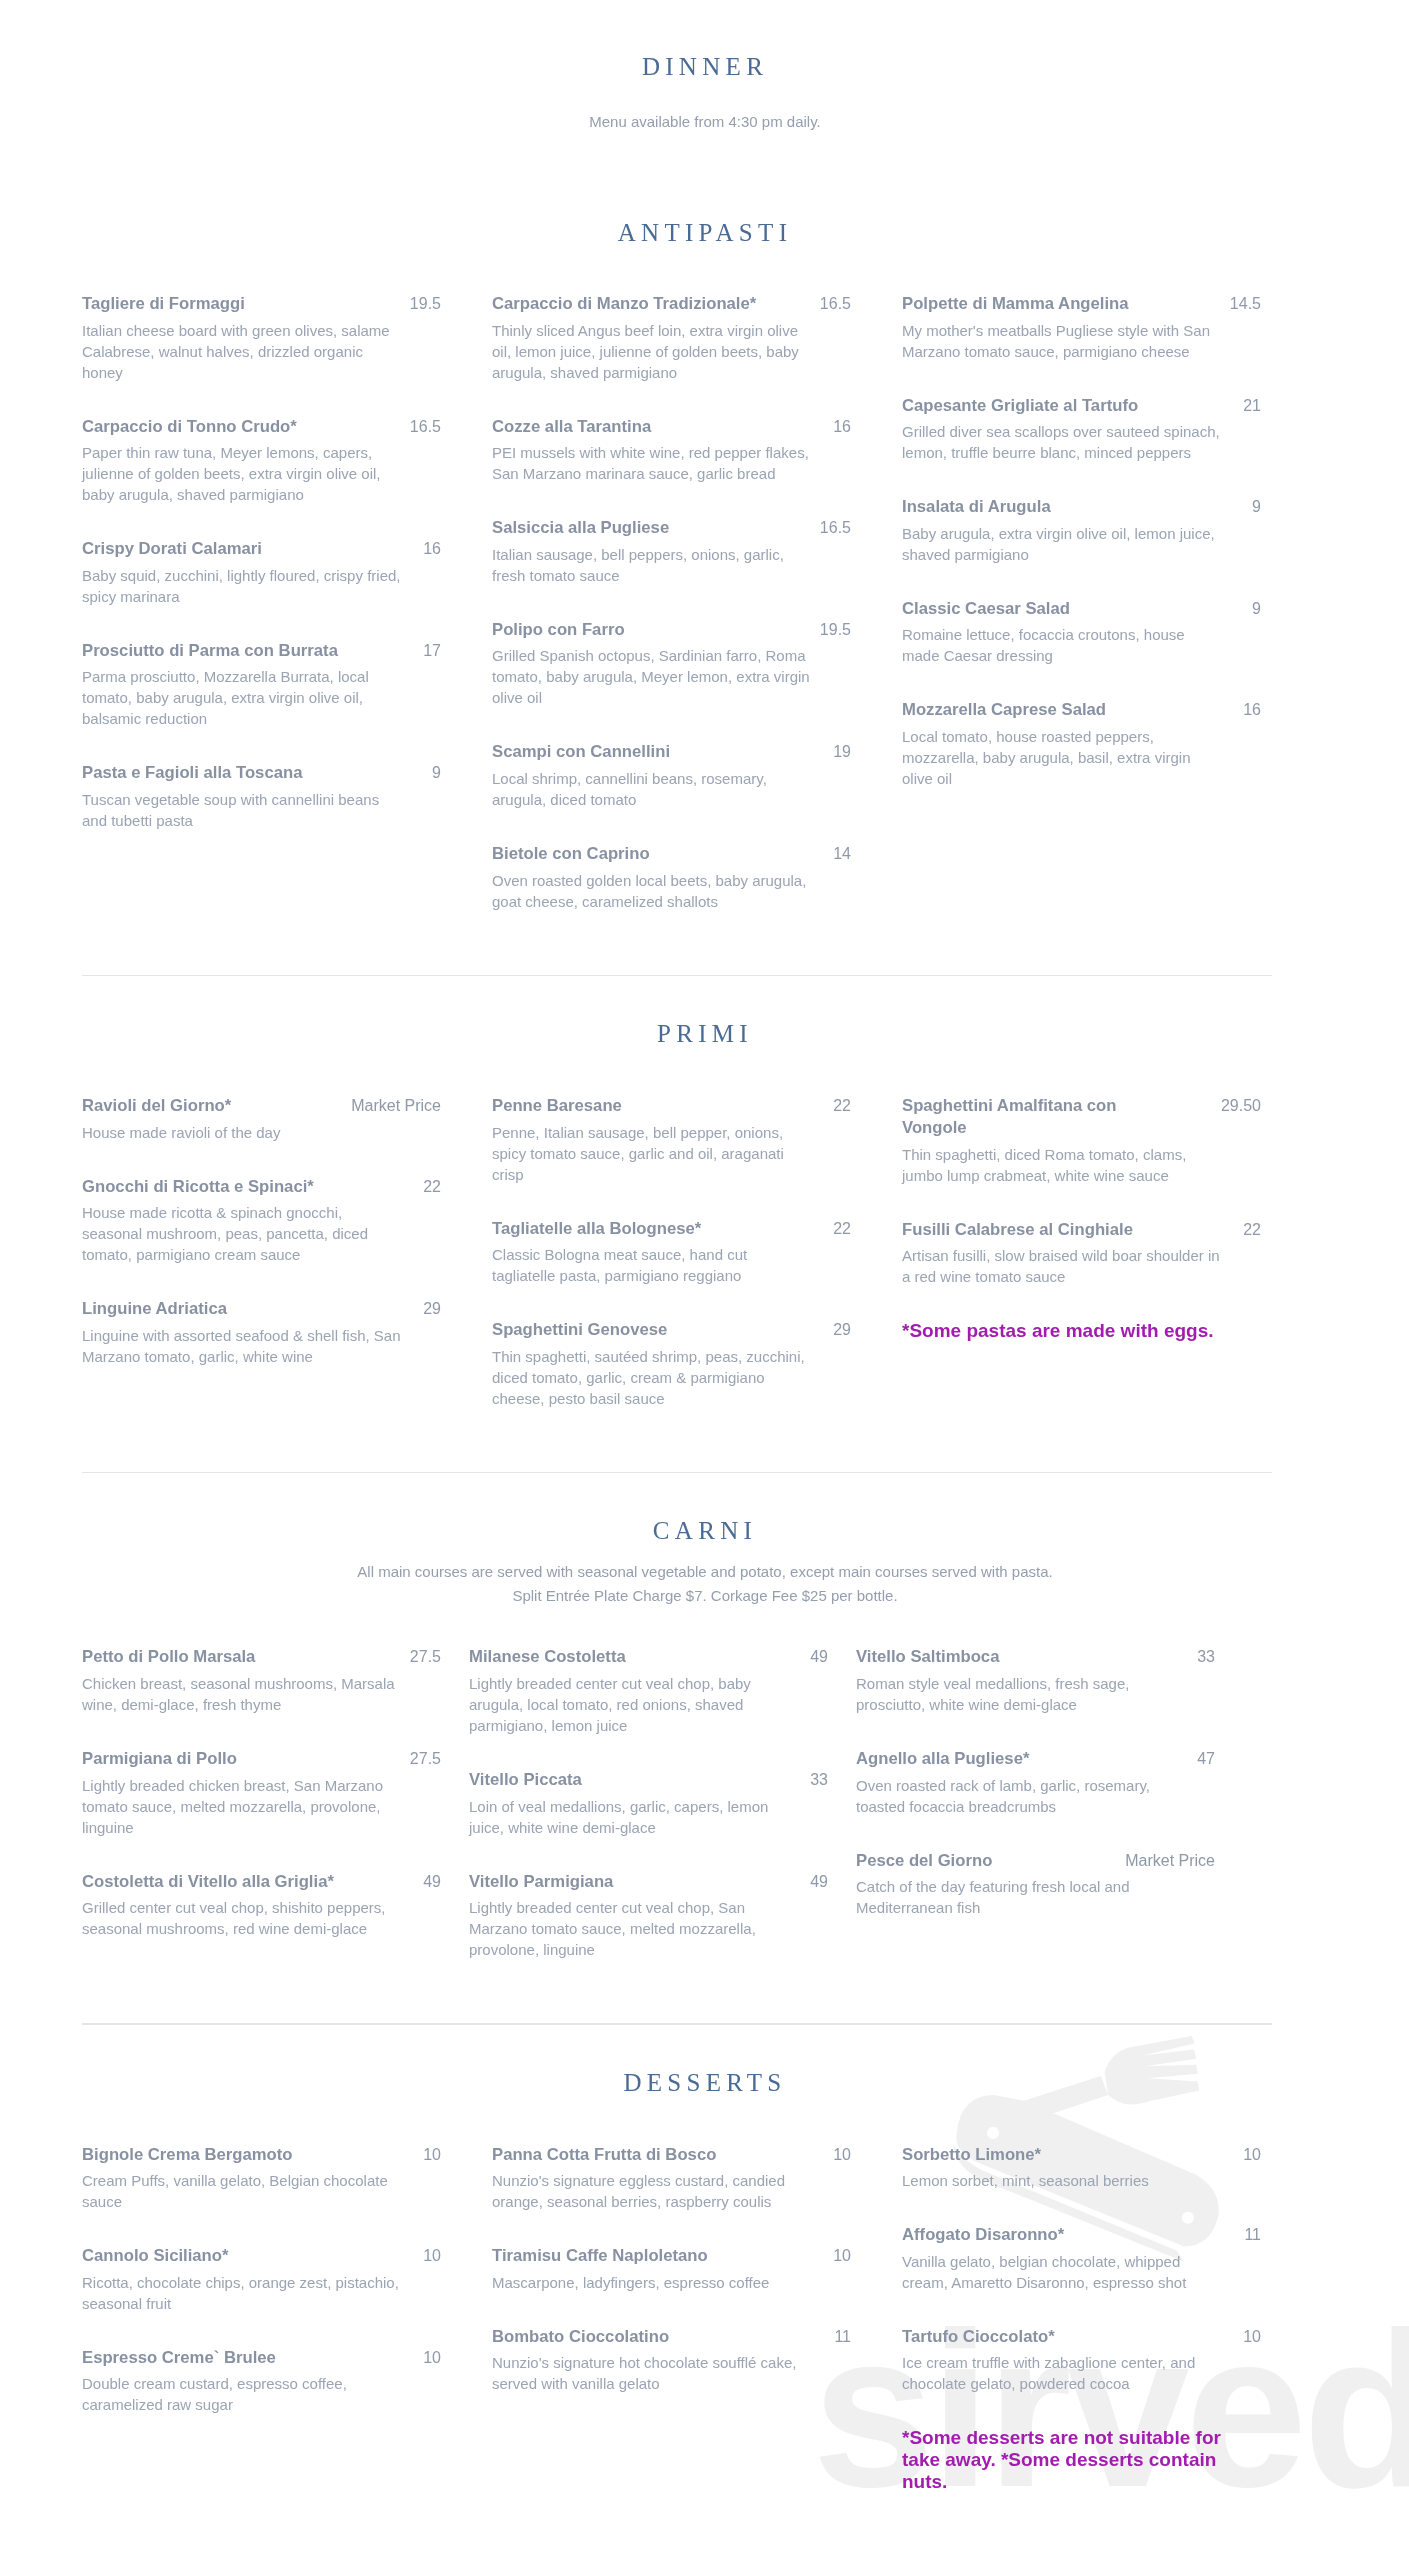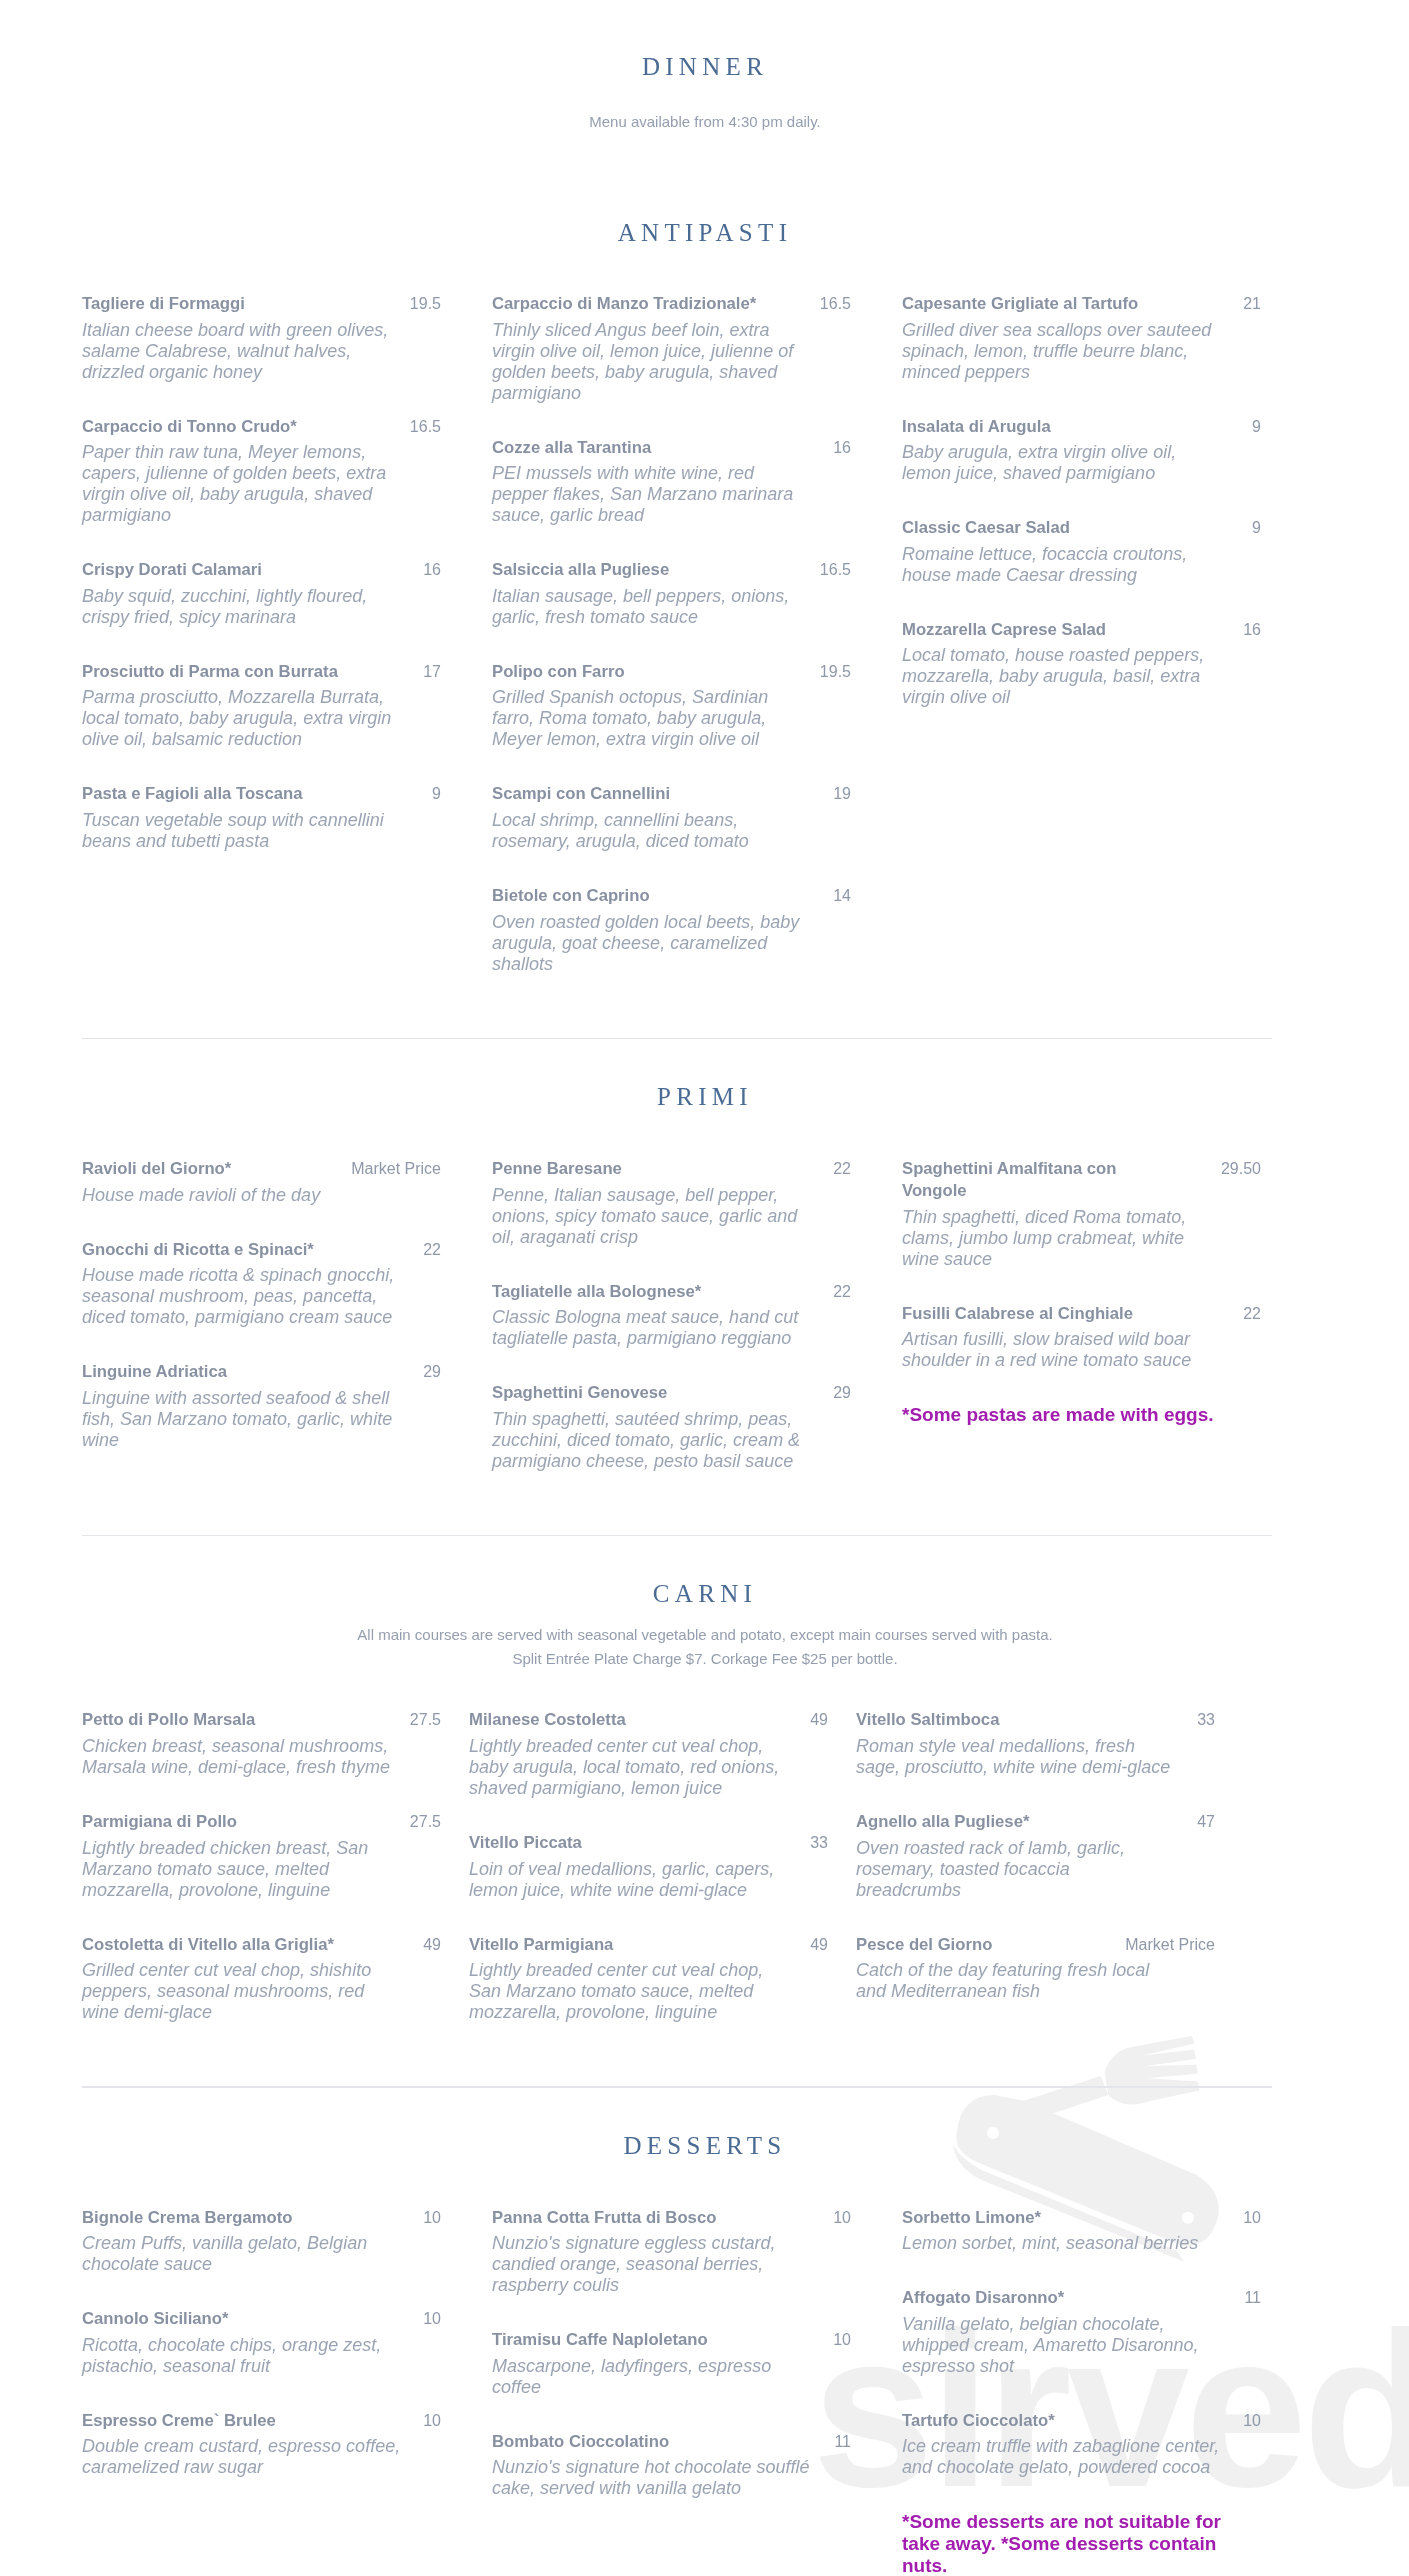--- a/index.html
+++ b/index.html
@@ -55,25 +55,24 @@
   .item-price {
     font-size: 16px;
     line-height: 22px;
     color: #8e98a8;
     white-space: nowrap;
     padding-left: 7.6px;
     text-align: right;
   }
   .item-desc {
     margin-top: 4.6px;
-    font-size: 18px;
+    font-size: 15px;
     line-height: 21px;
     color: #9ba4b3;
     max-width: 319px;
-    font-style: italic;
   }
   .note {
     font-weight: bold;
     font-size: 19px;
     line-height: 22px;
     color: #a21caf;
     max-width: 357px;
   }
   .divider {
     height: 1.5px;
@@ -199,20 +198,27 @@
             <div class="item-head">
               <div class="item-name">Bietole con Caprino</div>
               <div class="item-price">14</div>
             </div>
             <div class="item-desc">Oven roasted golden local beets, baby arugula, goat cheese, caramelized shallots</div>
           </div>
       </div>
       <div class="col">
         <div class="item">
             <div class="item-head">
+              <div class="item-name">Polpette di Mamma Angelina</div>
+              <div class="item-price">14.5</div>
+            </div>
+            <div class="item-desc">My mother's meatballs Pugliese style with San Marzano tomato sauce, parmigiano cheese</div>
+          </div>
+        <div class="item">
+            <div class="item-head">
               <div class="item-name">Capesante Grigliate al Tartufo</div>
               <div class="item-price">21</div>
             </div>
             <div class="item-desc">Grilled diver sea scallops over sauteed spinach, lemon, truffle beurre blanc, minced peppers</div>
           </div>
         <div class="item">
             <div class="item-head">
               <div class="item-name">Insalata di Arugula</div>
               <div class="item-price">9</div>
             </div>

